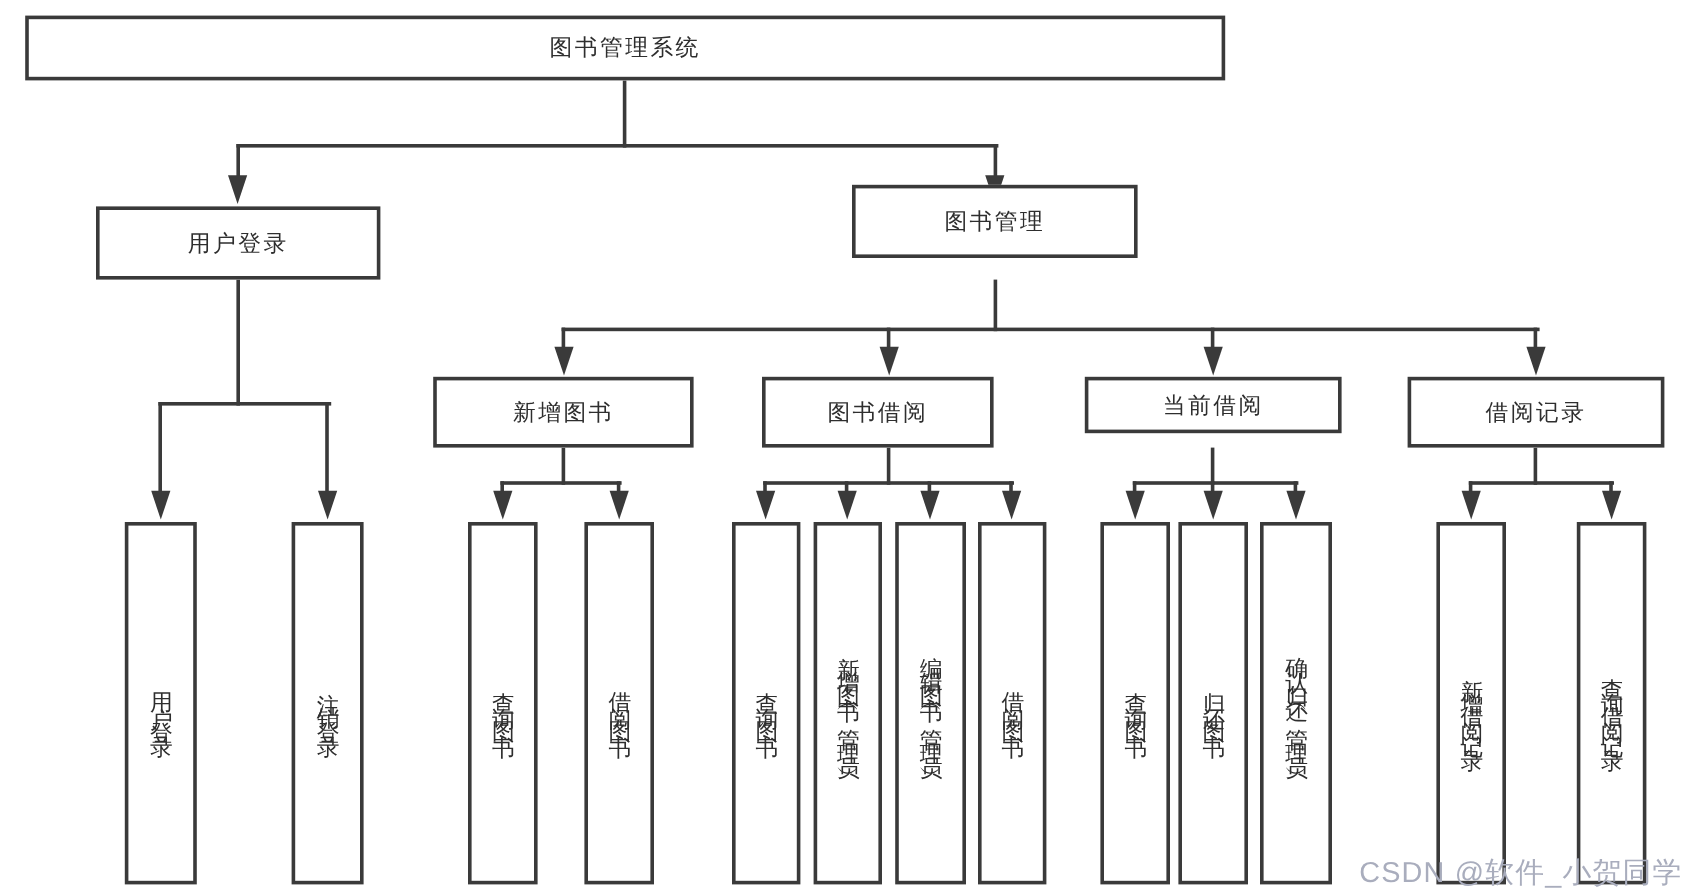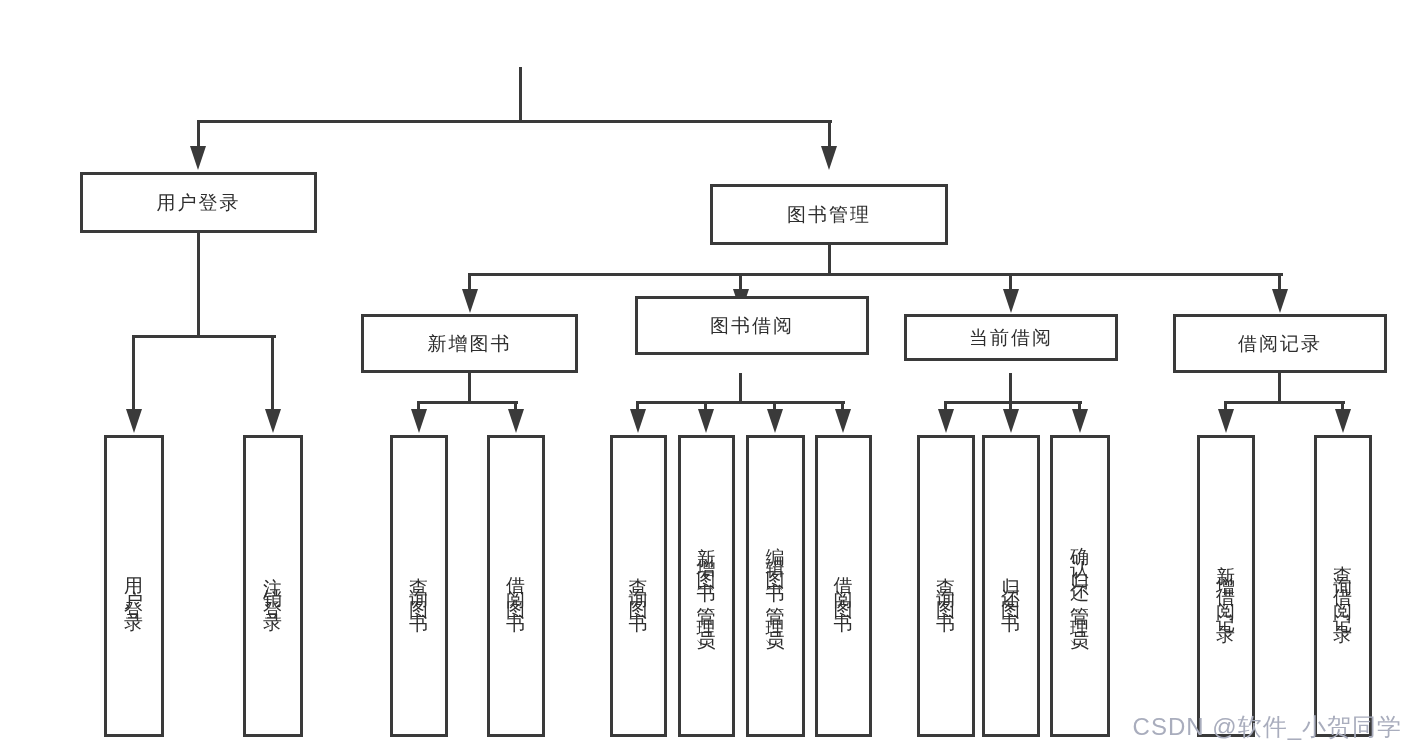--- a/index.html
+++ b/index.html
@@ -119,32 +119,35 @@
   <div class="arrow" style="left:1003px;top:409px"></div>
   <div class="arrow" style="left:1072px;top:409px"></div>
 
   <div class="line v" style="left:1278px;top:373px;height:31px"></div>
   <div class="line h" style="left:1224px;top:401px;width:121px"></div>
   <div class="line v" style="left:1224px;top:401px;height:22px"></div>
   <div class="line v" style="left:1341px;top:401px;height:22px"></div>
   <div class="arrow" style="left:1218px;top:409px"></div>
   <div class="arrow" style="left:1335px;top:409px"></div>
 
+  <div class="box" style="left:21px;top:13px;width:1000px;height:54px">
+    <span class="lbl">图书管理系统</span>
+  </div>
 
   <div class="box" style="left:80px;top:172px;width:237px;height:61px">
     <span class="lbl">用户登录</span>
   </div>
-  <div class="box" style="left:710px;top:184px;width:238px;height:61px">
+  <div class="box" style="left:710px;top:154px;width:238px;height:61px">
     <span class="lbl">图书管理</span>
   </div>
 
   <div class="box" style="left:361px;top:314px;width:217px;height:59px">
     <span class="lbl">新增图书</span>
   </div>
-  <div class="box" style="left:635px;top:296px;width:234px;height:59px">
+  <div class="box" style="left:635px;top:314px;width:193px;height:59px">
     <span class="lbl">图书借阅</span>
   </div>
   <div class="box" style="left:904px;top:314px;width:214px;height:47px">
     <span class="lbl">当前借阅</span>
   </div>
   <div class="box" style="left:1173px;top:314px;width:214px;height:59px">
     <span class="lbl">借阅记录</span>
   </div>
 
   <div class="box leaf" style="left:104px;width:60px">

